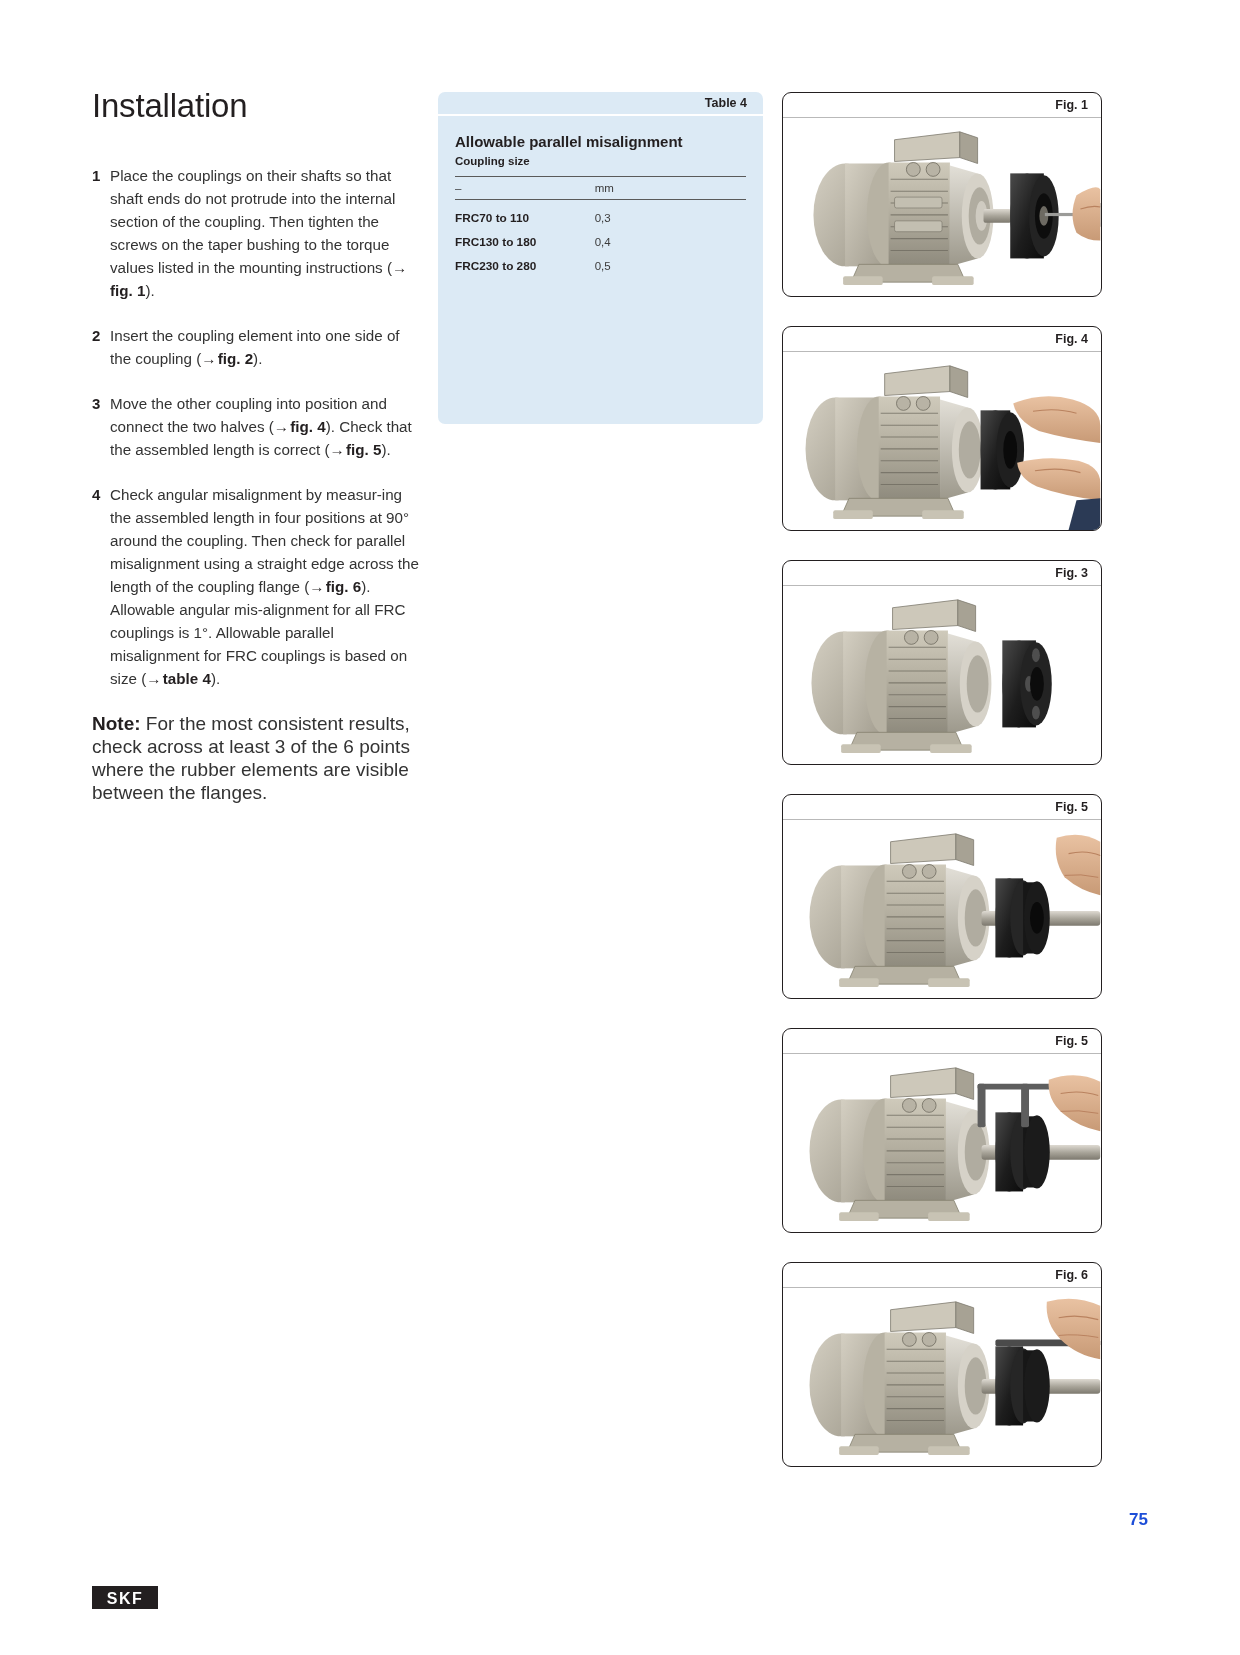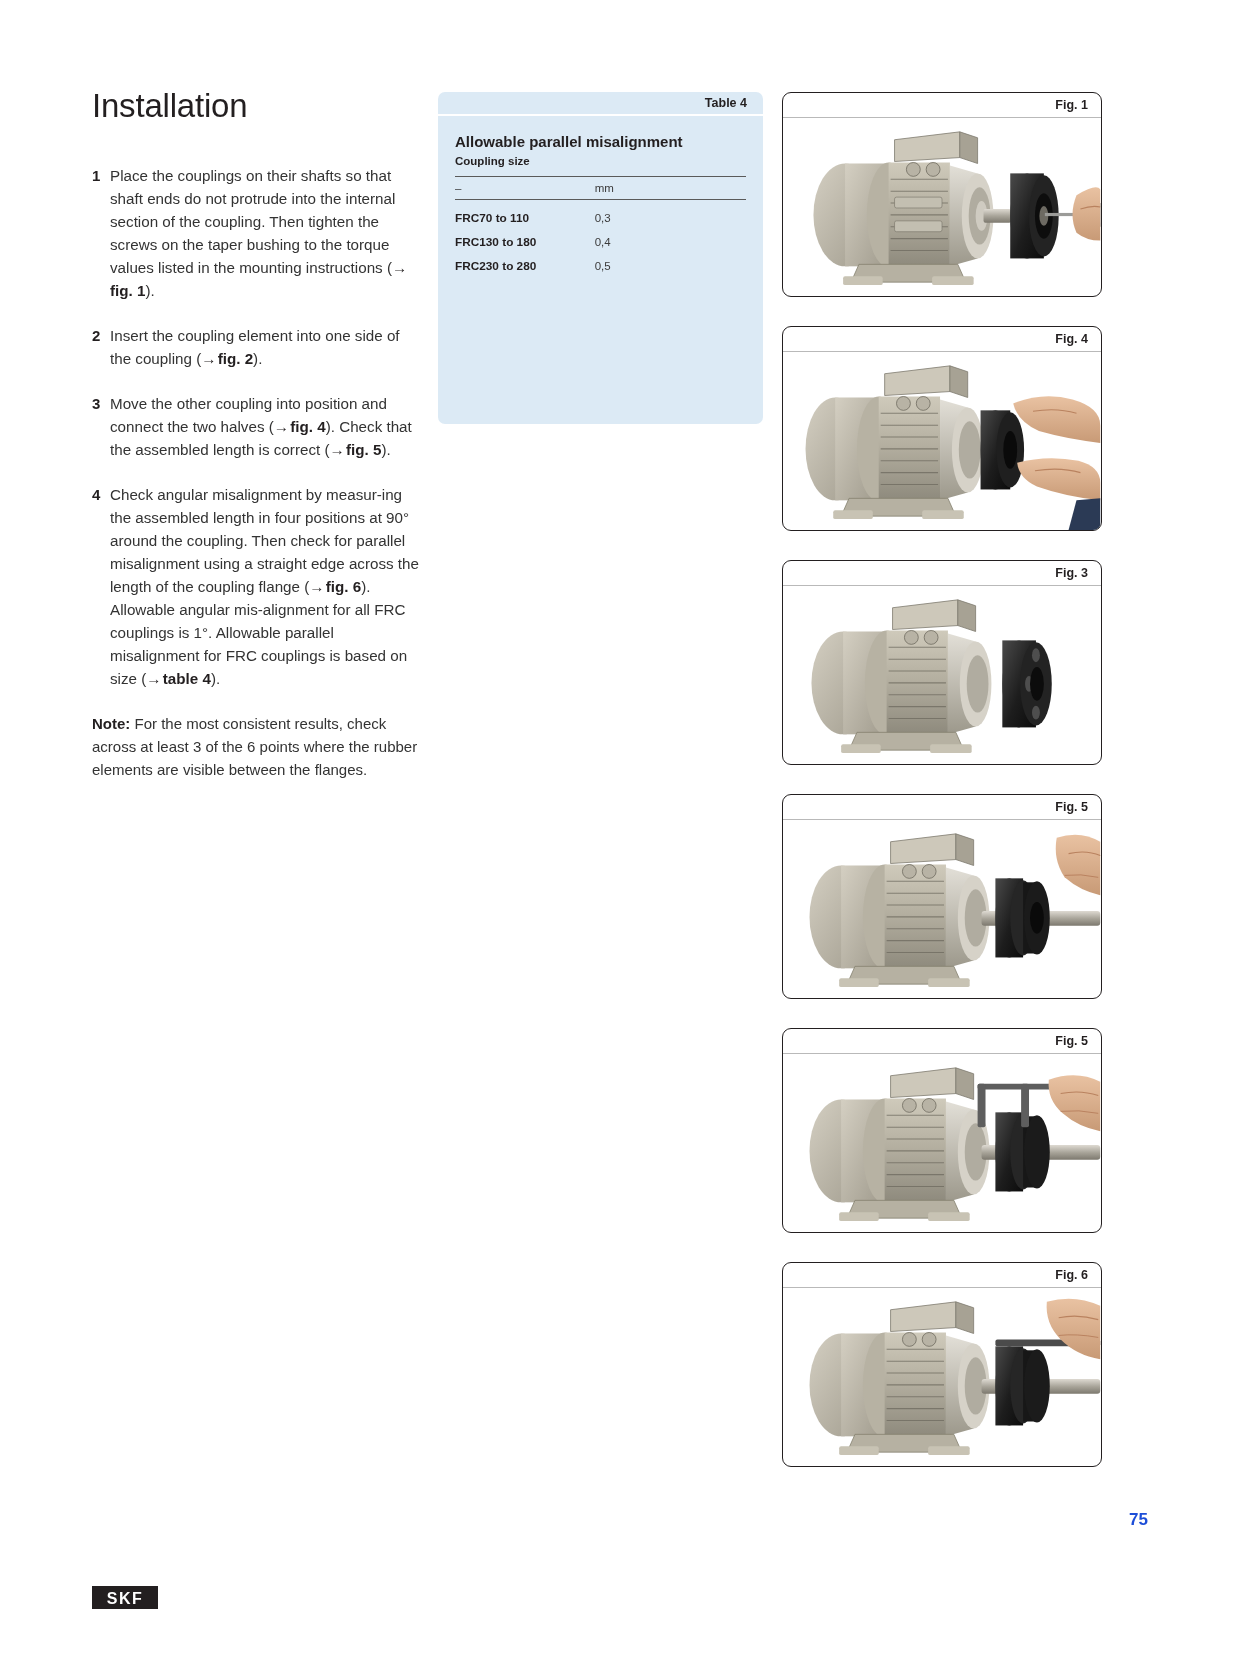--- a/index.html
+++ b/index.html
@@ -27,21 +27,21 @@
   }
   .step-num {
     font-weight: bold; font-size: 15px; line-height: 23px;
     width: 18px; flex: 0 0 18px; color: #231f20;
   }
   .step-body {
     font-size: 15.2px; line-height: 23px; color: #333; flex: 1;
   }
   .step-body b, .note-block b { color: #231f20; font-weight: bold; }
   .note-block {
-    font-size: 15px; line-height: 23px; color: #333;
+    font-size: 19px; line-height: 23px; color: #333;
     margin-top: 14px;
   }
 
   
   #table-panel {
     position: absolute;
     left: 438px; top: 92px; width: 325px; height: 332px;
     background: #dceaf5;
     border-radius: 7px;
   }

